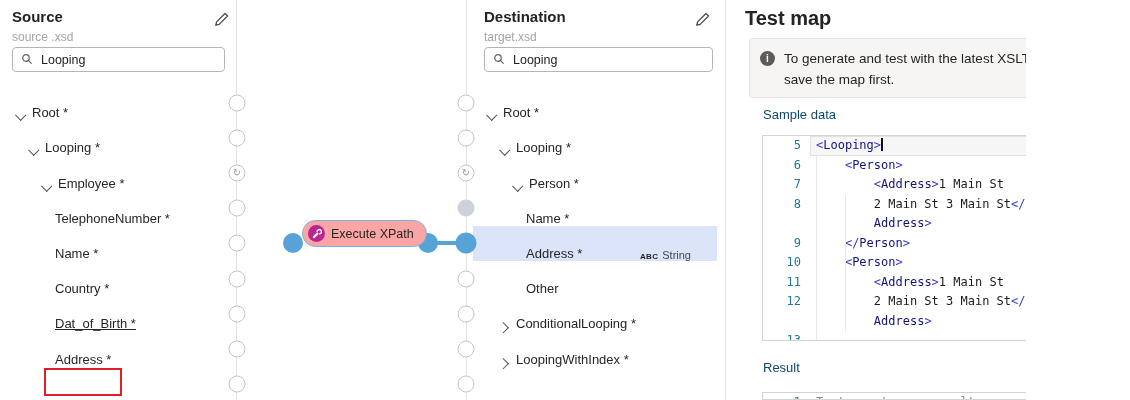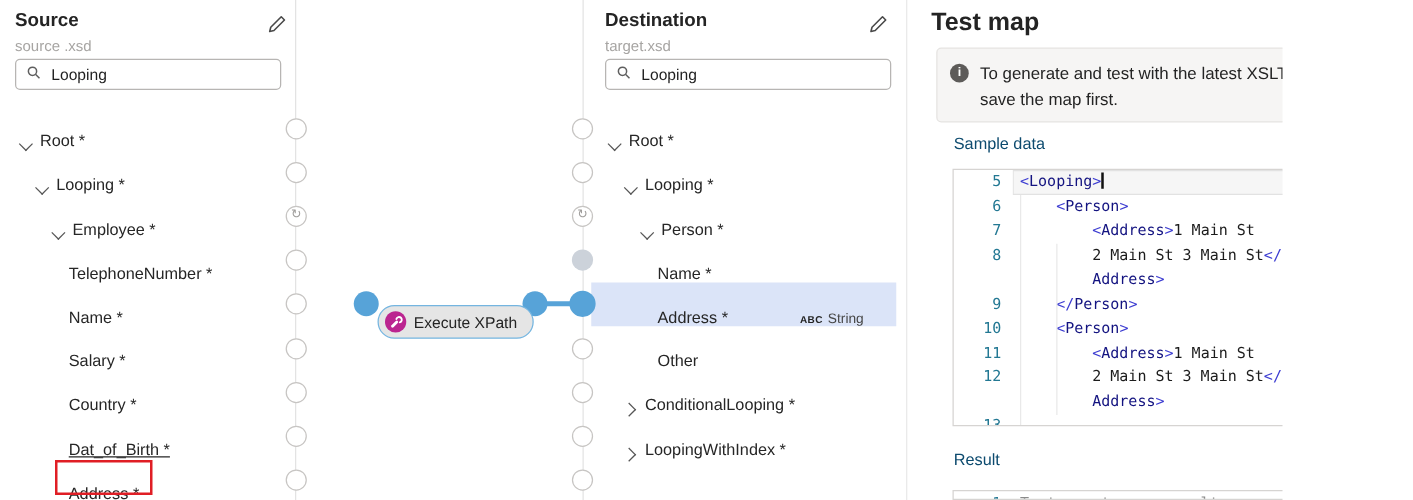--- a/index.html
+++ b/index.html
@@ -31,22 +31,22 @@
   .portlayer{position:absolute;inset:0;pointer-events:none;}
   .port{position:absolute;transform:translate(-50%,-50%);border-radius:50%;box-sizing:border-box;
         z-index:3;pointer-events:auto;}
   .port.plain,.port.loop{width:17px;height:17px;background:#fff;border:1.4px solid #c7c5c3;}
   .port.loop{color:#9f9d9b;font-size:10px;line-height:14px;text-align:center;font-family:"DejaVu Sans",sans-serif;}
   .port.gray{width:17px;height:17px;background:#ccd2da;}
   .port.blue{width:21px;height:21px;background:#57a3d8;}
   .handle{position:absolute;width:20px;height:20px;border-radius:50%;background:#57a3d8;
           transform:translate(-50%,-50%);z-index:3;}
   .edge{position:absolute;left:428px;top:241px;width:39px;height:4px;background:#57a3d8;z-index:2;border-radius:2px;}
-  .fnode{position:absolute;left:302px;top:244px;height:27px;border:1.5px solid #74b5e0;border-radius:15px;
-         background:#e5e5e5;display:flex;align-items:center;gap:6px;padding:0 12px 0 5px;box-sizing:border-box;z-index:4;}
+  .fnode{position:absolute;left:302px;top:220px;height:27px;border:1.5px solid #74b5e0;border-radius:15px;
+         background:#fca5a5;display:flex;align-items:center;gap:6px;padding:0 12px 0 5px;box-sizing:border-box;z-index:4;}
   .ficon{width:17px;height:17px;border-radius:50%;background:#bb2590;display:flex;align-items:center;
          justify-content:center;flex:none;}
   .flabel{font-size:12.5px;color:#242424;white-space:nowrap;}
   .redbox{position:absolute;left:44px;top:368px;width:78px;height:28px;border:2.5px solid #e01e25;
           box-sizing:border-box;z-index:5;pointer-events:none;}
   
   .ttitle{position:absolute;top:7px;left:19px;font-size:20px;font-weight:bold;}
   .close{position:absolute;top:8px;right:13px;width:16px;height:16px;cursor:pointer;}
   .infobox{position:absolute;left:23px;top:38px;width:344px;height:60px;background:#f6f5f4;
            border:1px solid #e5e3e1;border-radius:4px;box-sizing:border-box;padding:9px 12px 0 10px;
@@ -109,23 +109,20 @@
           <span class="chev open"></span>
           <span class="tlabel">Employee *</span>
         </div>
         <div class="trow" style="padding-left: 55px;">
           <span class="tlabel">TelephoneNumber *</span>
         </div>
         <div class="trow" style="padding-left: 55px;">
           <span class="tlabel">Name *</span>
         </div>
         <div class="trow" style="padding-left: 55px;">
-          <span class="tlabel">Salary *</span>
-        </div>
-        <div class="trow" style="padding-left: 55px;">
           <span class="tlabel">Country *</span>
         </div>
         <div class="trow" style="padding-left: 55px; text-decoration: underline;">
           <span class="tlabel">Dat_of_Birth *</span>
         </div>
         <div class="trow" style="padding-left: 55px;">
           <span class="tlabel">Address *</span>
         </div>
       </div>
   </div>

